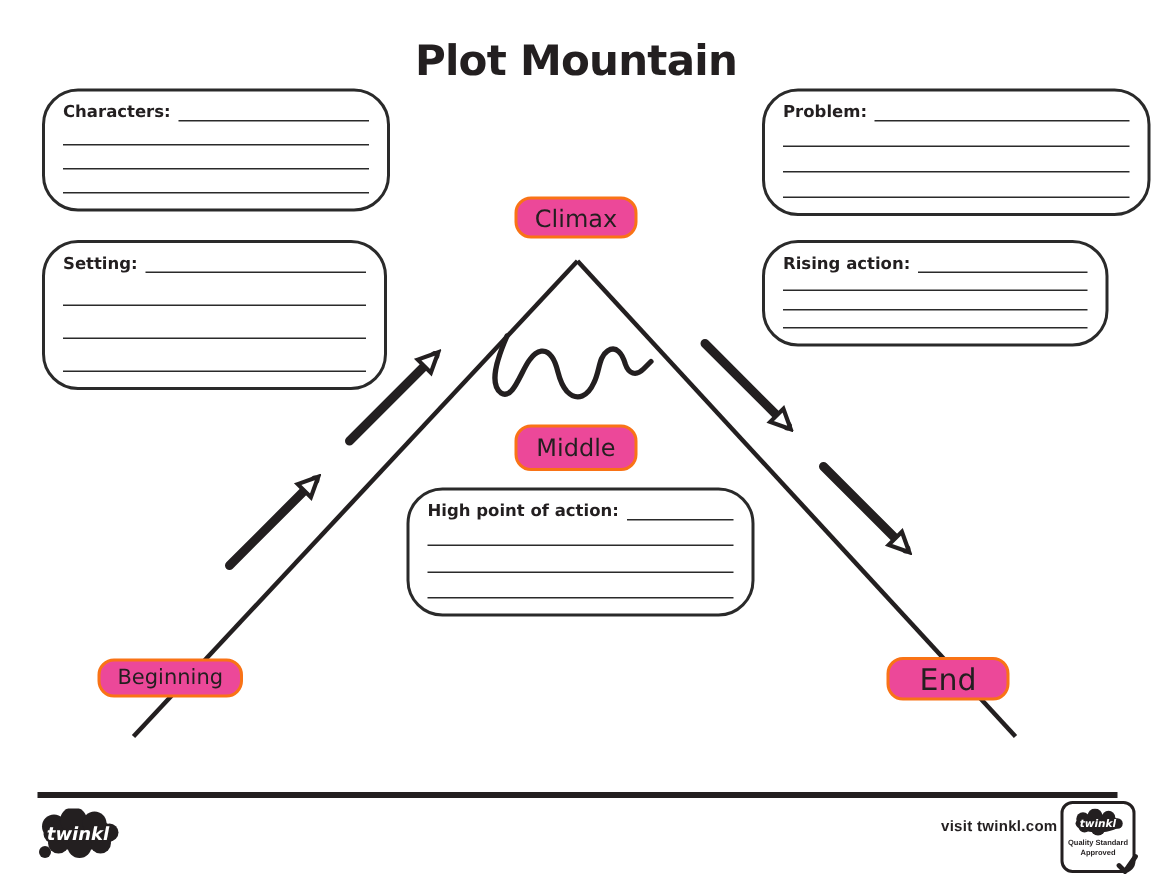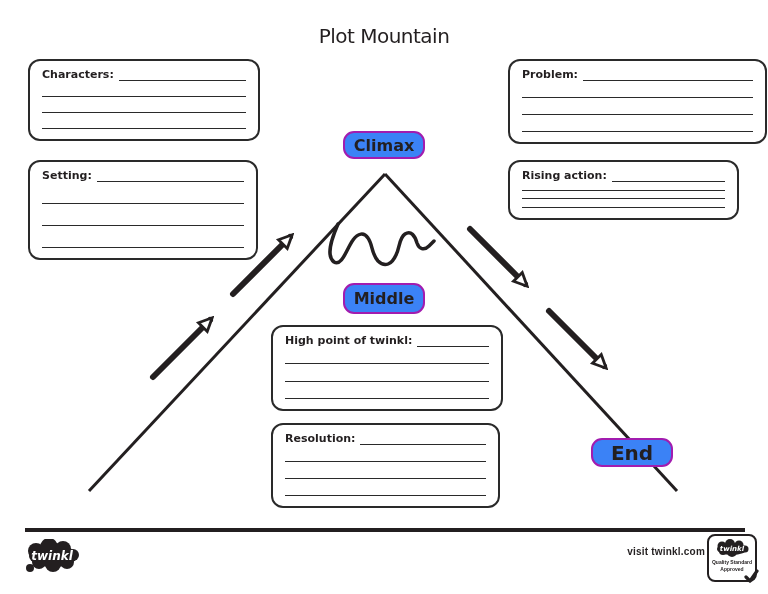--- a/index.html
+++ b/index.html
@@ -3,44 +3,44 @@
 <meta charset="utf-8">
 <style>
   html,body { margin:0; padding:0; background:#ffffff; }
   .page {
     position:relative; width:768px; height:594px; background:#ffffff;
     font-family:"Liberation Sans", sans-serif; color:#231f20; overflow:hidden;
   }
   .title {
     position:absolute; top:24px; left:0; width:100%; text-align:center;
     font-family:"DejaVu Sans","Liberation Sans",sans-serif;
-    font-size:20px; font-weight:400; letter-spacing:-0.5px; z-index:2;
+    font-size:28px; font-weight:700; letter-spacing:-0.5px; z-index:2;
   }
   svg.graphic { position:absolute; left:0; top:0; z-index:1; }
 
   .fieldbox {
     position:absolute; box-sizing:border-box; z-index:2;
-    border:2px solid #2a2a2a; border-radius:12px; background:#ffffff;
+    border:2px solid #2a2a2a; border-radius:24px; background:#ffffff;
     display:flex; flex-direction:column; justify-content:space-between;
     padding:7px 12px 10px 12px;
   }
   .labelrow { display:flex; align-items:flex-end; }
   .flabel {
     font-family:"DejaVu Sans","Liberation Sans",sans-serif;
     font-weight:bold; font-size:11px; white-space:nowrap;
   }
   .labelrow .writeline { flex:1; border-bottom:1.5px solid #2a2a2a; height:11px; margin-left:5px; }
   .wline { border-bottom:1.5px solid #2a2a2a; height:0; }
 
   .pill {
     position:absolute; box-sizing:border-box; z-index:2;
-    border:2px solid #a21caf; border-radius:11px; background:#3b82f6;
+    border:2px solid #f97316; border-radius:11px; background:#ec4899;
     display:flex; align-items:center; justify-content:center;
     font-family:"DejaVu Sans","Liberation Sans",sans-serif;
-    font-weight:bold; white-space:nowrap;
+    font-weight:normal; white-space:nowrap;
   }
   #pill-climax    { left:343px; top:131px; width:82px;  height:28px; font-size:16px; }
   #pill-middle    { left:343px; top:283px; width:82px;  height:31px; font-size:16px; }
   #pill-beginning { left:65px;  top:439px; width:97px;  height:26px; font-size:14px; }
   #pill-end       { left:591px; top:438px; width:82px;  height:29px; font-size:20px; }
 
   .footer-divider { position:absolute; left:25px; top:528px; width:720px; height:4px; background:#231f20; z-index:2; }
   .logo-wrap { position:absolute; left:22px; top:539px; z-index:3; }
   .visit {
     position:absolute; right:63px; top:546px; z-index:3;
@@ -122,52 +122,44 @@
   <div class="fieldbox" style="left:508px;top:59px;width:259px;height:85px;">
     <div class="labelrow">
       <span class="flabel">Problem:</span>
       <span class="writeline"></span>
     </div>
     <div class="wline"></div>
     <div class="wline"></div>
     <div class="wline"></div>
   </div>
 
-  <div class="fieldbox" style="left:508px;top:160px;width:231px;height:60px;">
+  <div class="fieldbox" style="left:508px;top:160px;width:231px;height:71px;">
     <div class="labelrow">
       <span class="flabel">Rising action:</span>
       <span class="writeline"></span>
     </div>
     <div class="wline"></div>
     <div class="wline"></div>
     <div class="wline"></div>
   </div>
 
   <div class="fieldbox" style="left:271px;top:325px;width:232px;height:86px;">
     <div class="labelrow">
-      <span class="flabel">High point of twinkl:</span>
-      <span class="writeline"></span>
-    </div>
-    <div class="wline"></div>
-    <div class="wline"></div>
-    <div class="wline"></div>
-  </div>
-
-  <div class="fieldbox" style="left:271px;top:423px;width:229px;height:85px;">
-    <div class="labelrow">
-      <span class="flabel">Resolution:</span>
-      <span class="writeline"></span>
-    </div>
-    <div class="wline"></div>
-    <div class="wline"></div>
-    <div class="wline"></div>
-  </div>
+      <span class="flabel">High point of action:</span>
+      <span class="writeline"></span>
+    </div>
+    <div class="wline"></div>
+    <div class="wline"></div>
+    <div class="wline"></div>
+  </div>
+
 
   <div class="pill" id="pill-climax">Climax</div>
   <div class="pill" id="pill-middle">Middle</div>
+  <div class="pill" id="pill-beginning">Beginning</div>
   <div class="pill" id="pill-end">End</div>
 
   <div class="footer-divider"></div>
 
   <div class="logo-wrap">
     <svg width="62" height="40" viewBox="0 0 62 40">
       <g fill="#231f20">
         <ellipse cx="31" cy="17" rx="24" ry="11"></ellipse>
         <circle cx="14" cy="12" r="8"></circle>
         <circle cx="27" cy="8" r="9"></circle>

